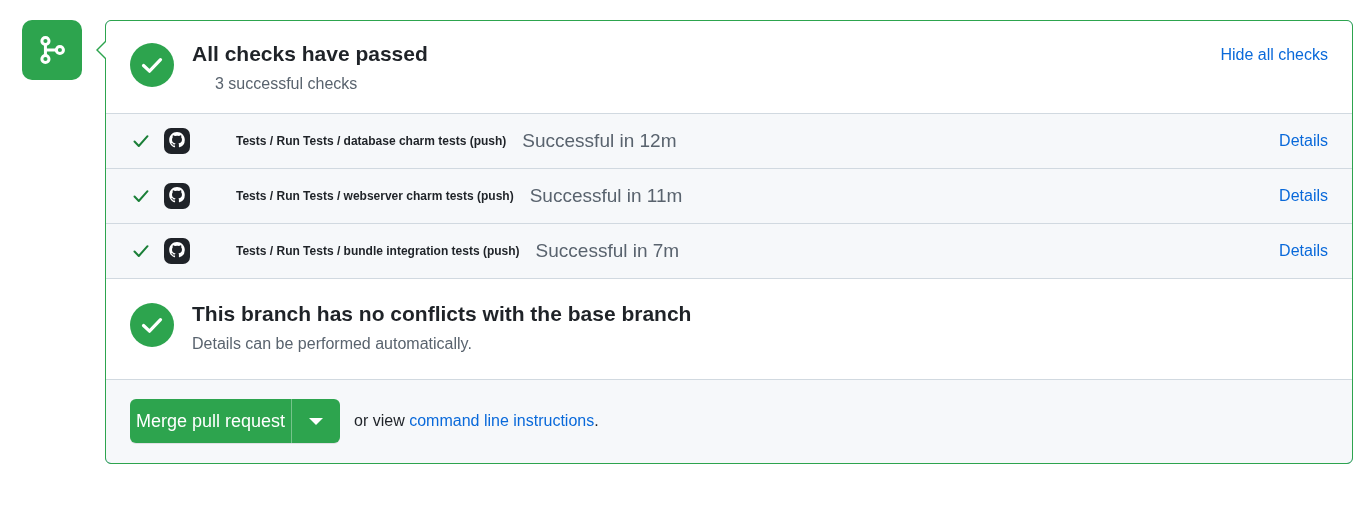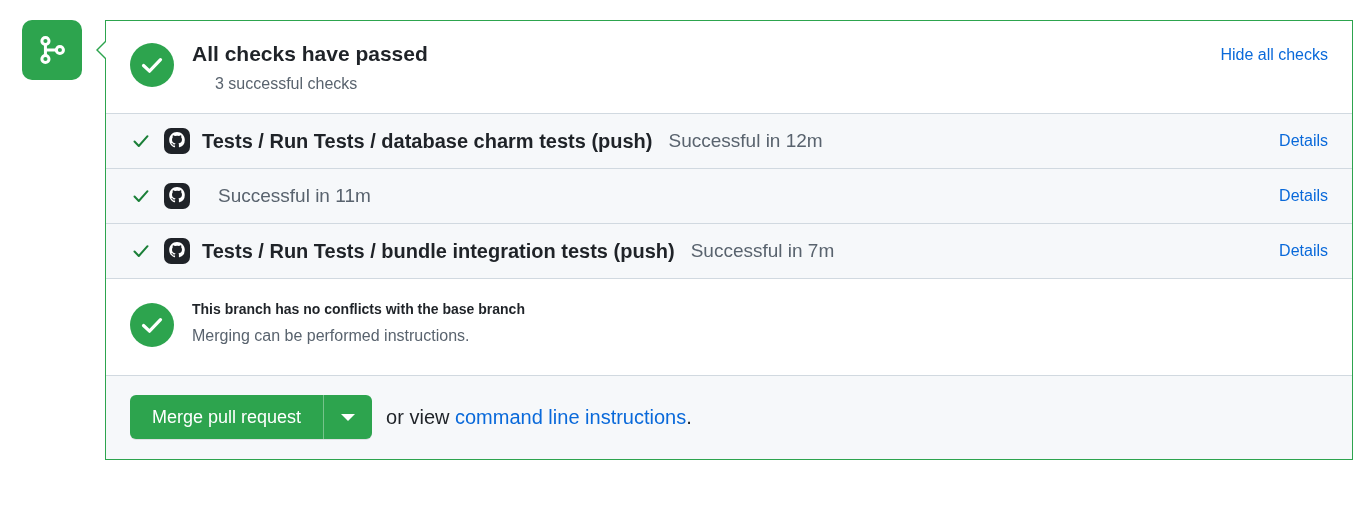--- a/index.html
+++ b/index.html
@@ -37,21 +37,21 @@
   }
   .merge-badge svg { display: block; }
 
   
   .card {
     position: absolute;
     left: 105px;
     top: 20px;
     width: 1248px;
     border: 1px solid #2da44e;
-    border-radius: 0;
+    border-radius: 6px;
     background: #0f766e;
     box-sizing: border-box;
     overflow: hidden;
   }
 
   
   .notch-outer, .notch-inner {
     position: absolute;
     width: 0;
     height: 0;
@@ -120,24 +120,25 @@
   }
   .check-avatar {
     flex: 0 0 auto;
     width: 26px;
     height: 26px;
     margin-right: 12px;
     display: flex;
     align-items: center;
   }
   .check-name {
-    font-size: 20px;
+    font-size: 12px;
     font-weight: bold;
     color: #1f2328;
     white-space: nowrap;
+    margin-left: 34px;
   }
   .check-status {
     font-size: 19px;
     color: #59636e;
     margin-left: 16px;
     white-space: nowrap;
   }
   .check-spacer { flex: 1 1 auto; }
   .check-details {
     font-size: 16px;
@@ -149,21 +150,21 @@
   
   .conflicts {
     display: flex;
     align-items: flex-start;
     background: #ffffff;
     border-top: 1px solid #d1d9e0;
     padding: 22px 24px 24px 24px;
   }
   .conf-icon { flex: 0 0 auto; margin-right: 18px; margin-top: 2px; }
   .conf-title {
-    font-size: 14px;
+    font-size: 21px;
     font-weight: bold;
     color: #1f2328;
     line-height: 1.25;
   }
   .conf-sub {
     font-size: 16px;
     color: #59636e;
     margin-top: 7px;
     line-height: 1.3;
   }
@@ -178,21 +179,21 @@
   }
   .merge-btn-group {
     display: inline-flex;
     align-items: stretch;
     border-radius: 6px;
     overflow: hidden;
     background: #2da44e;
     box-shadow: 0 1px 0 rgba(27,31,36,0.10);
   }
   .merge-btn-main {
-    padding: 0 22px;
+    padding: 0 6px;
     height: 44px;
     display: flex;
     align-items: center;
     font-size: 18px;
     color: #ffffff;
     cursor: pointer;
     border: none;
     background: transparent;
     font-family: "Liberation Sans", sans-serif;
   }
@@ -204,21 +205,21 @@
     border-left: 1px solid rgba(255,255,255,0.35);
     cursor: pointer;
   }
   .caret {
     width: 0; height: 0;
     border-left: 7px solid transparent;
     border-right: 7px solid transparent;
     border-top: 7px solid #ffffff;
   }
   .or-view {
-    font-size: 20px;
+    font-size: 16px;
     color: #1f2328;
     margin-left: 14px;
     white-space: nowrap;
   }
   .or-view a {
     color: #0969da;
     text-decoration: none;
     cursor: pointer;
   }
 </style>
@@ -283,20 +284,21 @@
           <svg width="20" height="20" viewBox="0 0 20 20">
             <path d="M3.5 10.5 L7.8 15 L16.5 5.2" fill="none" stroke="#1a7f37" stroke-width="2" stroke-linecap="round" stroke-linejoin="round"></path>
           </svg>
         </span>
         <span class="check-avatar">
           <svg width="26" height="26" viewBox="0 0 26 26">
             <rect x="0" y="0" width="26" height="26" rx="7" fill="#1f2328"></rect>
             <path fill="#ffffff" d="M13 4.1c-4.3 0-7.8 3.5-7.8 7.8 0 3.45 2.24 6.37 5.34 7.4.39.07.53-.17.53-.38 0-.19-.01-.81-.01-1.48-1.96.36-2.47-.48-2.62-.92-.09-.22-.47-.92-.8-1.1-.27-.15-.66-.51-.01-.52.61-.01 1.05.56 1.19.8.7 1.17 1.82.84 2.26.64.07-.51.27-.84.5-1.04-1.74-.2-3.56-.87-3.56-3.87 0-.85.3-1.56.8-2.11-.08-.2-.35-1 .08-2.08 0 0 .65-.21 2.14.8a7.2 7.2 0 0 1 1.95-.26c.66 0 1.33.09 1.95.26 1.49-1.01 2.14-.8 2.14-.8.43 1.08.16 1.88.08 2.08.5.55.8 1.25.8 2.11 0 3.01-1.83 3.67-3.57 3.87.28.25.53.72.53 1.46 0 1.06-.01 1.91-.01 2.17 0 .21.15.46.54.38A7.81 7.81 0 0 0 20.8 11.9c0-4.3-3.5-7.8-7.8-7.8z"></path>
           </svg>
         </span>
+        <span class="check-name">Tests / Run Tests / webserver charm tests (push)</span>
         <span class="check-status">Successful in 11m</span>
         <span class="check-spacer"></span>
         <span class="check-details">Details</span>
       </div>
 
       <div class="check-row">
         <span class="check-tick">
           <svg width="20" height="20" viewBox="0 0 20 20">
             <path d="M3.5 10.5 L7.8 15 L16.5 5.2" fill="none" stroke="#1a7f37" stroke-width="2" stroke-linecap="round" stroke-linejoin="round"></path>
           </svg>
@@ -317,21 +319,21 @@
 
     <div class="conflicts">
       <span class="conf-icon">
         <svg width="44" height="44" viewBox="0 0 44 44">
           <circle cx="22" cy="22" r="22" fill="#2da44e"></circle>
           <path d="M13.5 22.5 L19.5 28.2 L30.5 16.6" fill="none" stroke="#ffffff" stroke-width="3.2" stroke-linecap="round" stroke-linejoin="round"></path>
         </svg>
       </span>
       <div>
         <div class="conf-title">This branch has no conflicts with the base branch</div>
-        <div class="conf-sub">Merging can be performed instructions.</div>
+        <div class="conf-sub">Details can be performed automatically.</div>
       </div>
     </div>
 
     <div class="actions">
       <div class="merge-btn-group">
         <button class="merge-btn-main">Merge pull request</button>
         <div class="merge-btn-caret">
           <span class="caret"></span>
         </div>
       </div>

